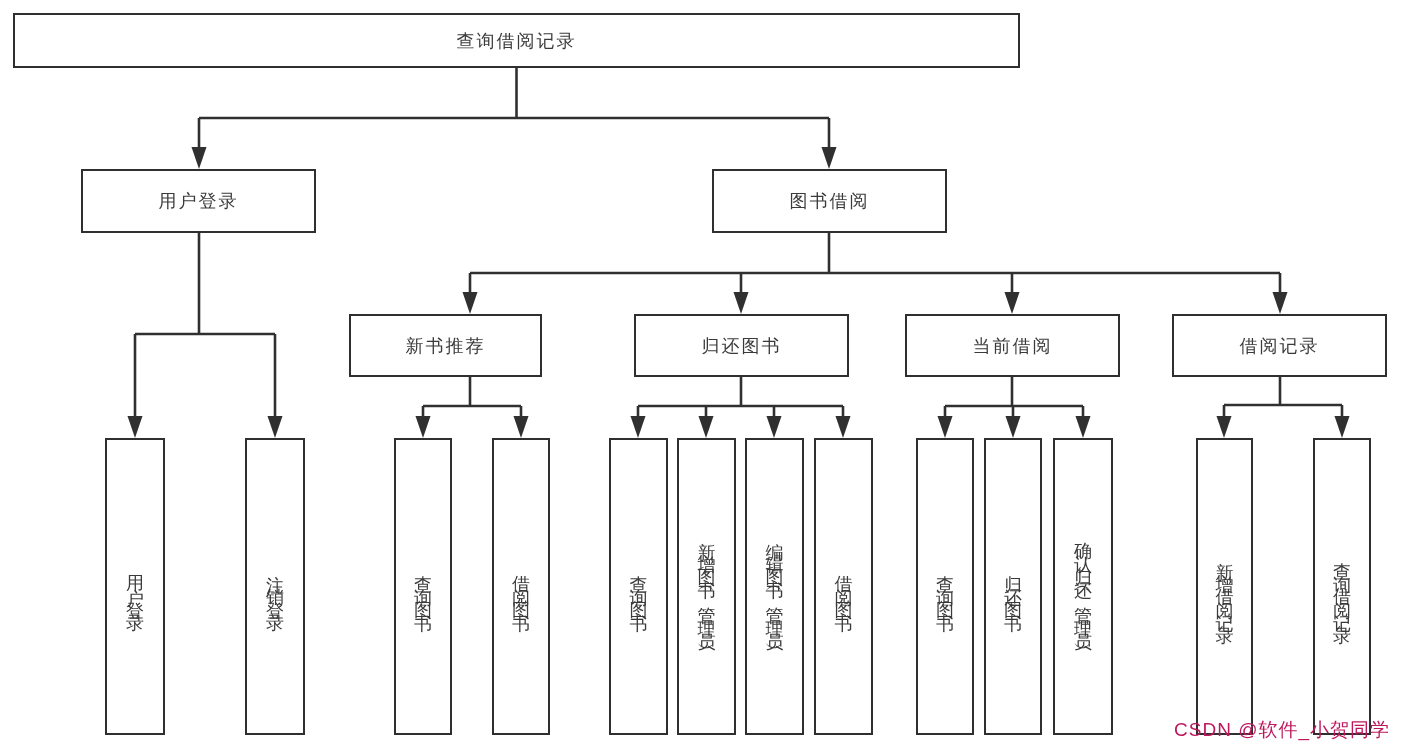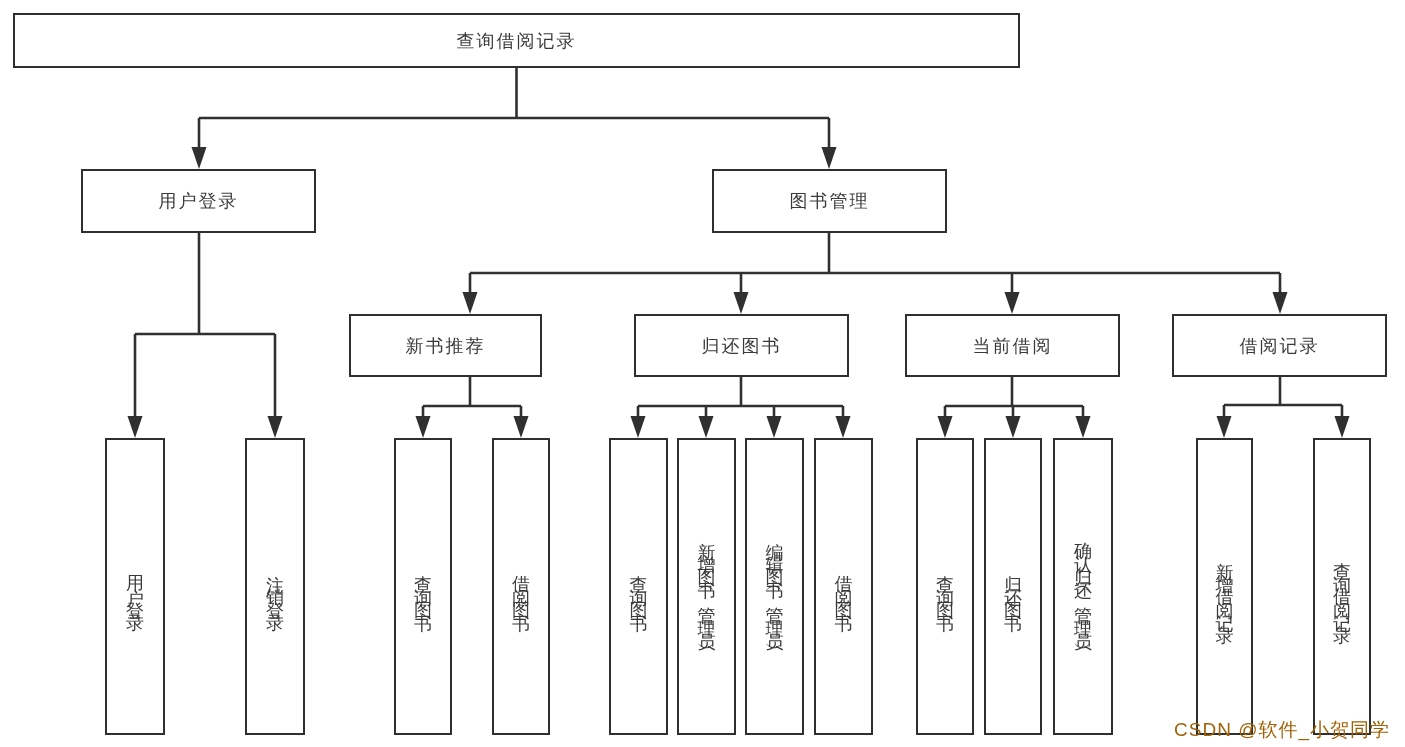--- a/index.html
+++ b/index.html
@@ -32,21 +32,21 @@
   .node.v {
     writing-mode: vertical-rl;
     text-orientation: mixed;
     letter-spacing: 13px;
     white-space: normal;
   }
   .watermark {
     position: absolute;
     right: 15px;
     bottom: 4px;
-    color: #a16207;
+    color: #be185d;
     font-size: 19px;
     letter-spacing: 1px;
     z-index: 5;
   }
 </style>
 </head>
 <body>
 
 <div class="stage">
 
@@ -119,21 +119,21 @@
       <polygon points="1075.5,416 1090.5,416 1083,438"></polygon>
 
       <polygon points="1216.5,416 1231.5,416 1224,438"></polygon>
       <polygon points="1334.5,416 1349.5,416 1342,438"></polygon>
     </g>
   </svg>
 
   <div class="node" style="left:13px; top:13px; width:1007px; height:55px">查询借阅记录</div>
 
   <div class="node" style="left:81px; top:169px; width:235px; height:64px">用户登录</div>
-  <div class="node" style="left:712px; top:169px; width:235px; height:64px">图书管理</div>
+  <div class="node" style="left:712px; top:169px; width:235px; height:64px">图书借阅</div>
 
   <div class="node" style="left:349px; top:314px; width:193px; height:63px">新书推荐</div>
   <div class="node" style="left:634px; top:314px; width:215px; height:63px">归还图书</div>
   <div class="node" style="left:1172px; top:314px; width:215px; height:63px">借阅记录</div>
   <div class="node" style="left:905px; top:314px; width:215px; height:63px">当前借阅</div>
 
   <div class="node v" style="left:105px; top:438px; width:60px; height:297px">用户登录</div>
   <div class="node v" style="left:245px; top:438px; width:60px; height:297px">注销登录</div>
 
   <div class="node v" style="left:394px; top:438px; width:58px; height:297px">查询图书</div>

